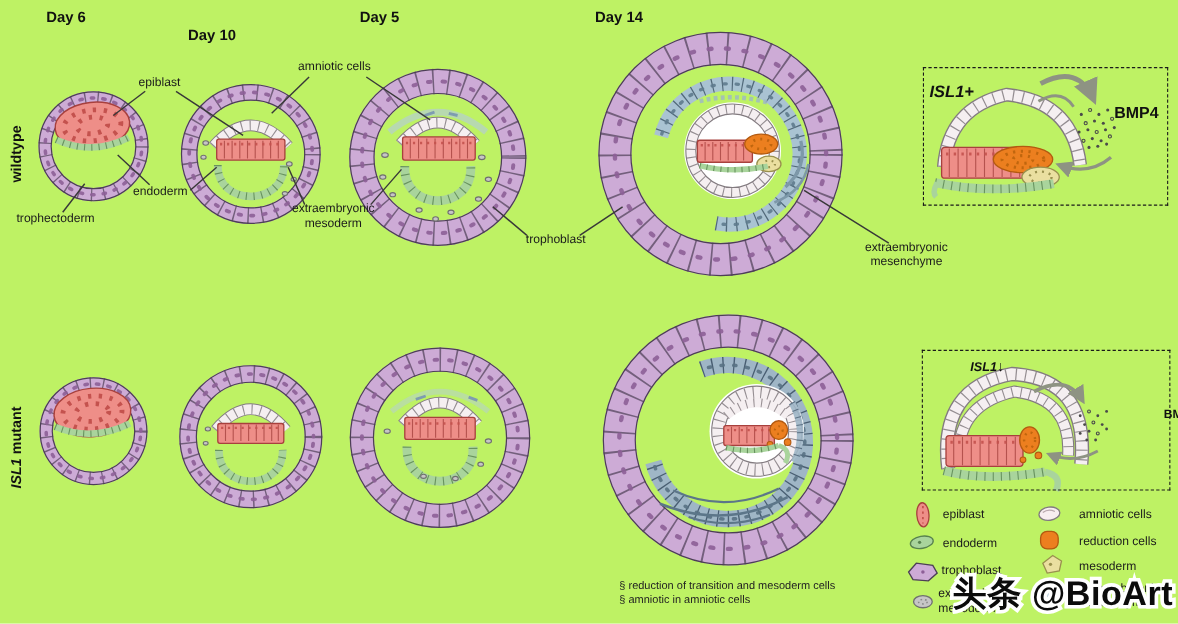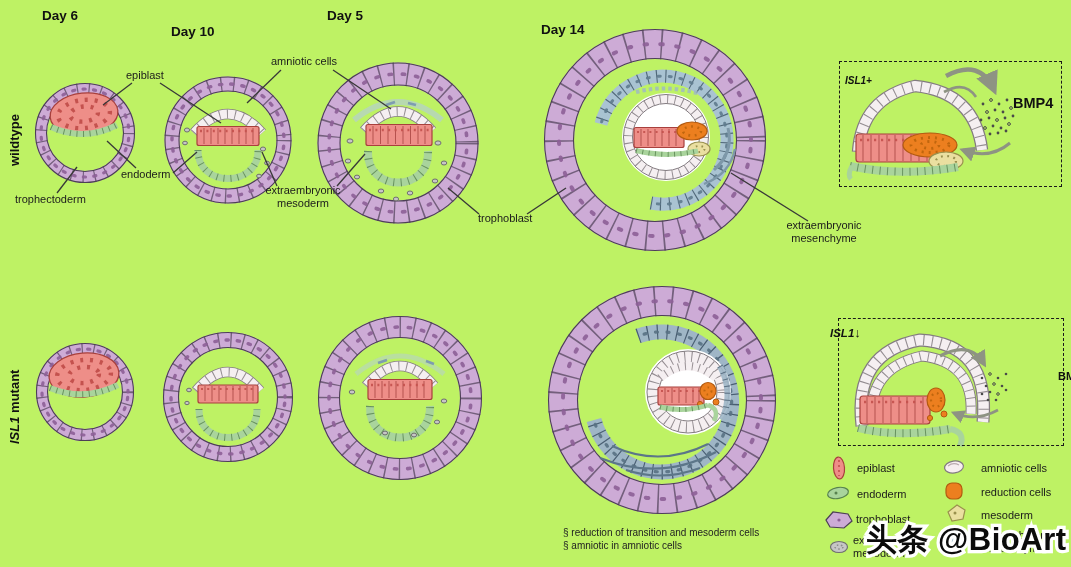--- a/index.html
+++ b/index.html
@@ -344,38 +344,38 @@
       </g>
     </g>
   </svg>
 
   <div class="inset-box" style="left:839px;top:61px;width:221px;height:124px"></div>
   <div class="inset-box" style="left:838px;top:318px;width:224px;height:126px"></div>
 
   <div class="hdr" style="left:42px;top:8px">Day 6</div>
   <div class="hdr" style="left:171px;top:24px">Day 10</div>
   <div class="hdr" style="left:327px;top:8px">Day 5</div>
-  <div class="hdr" style="left:541px;top:22px">Day 14</div>
+  <div class="hdr" style="left:541px;top:8px">Day 14</div>
 
   <div class="vlabel" style="left:7px;top:166px">wildtype</div>
   <div class="vlabel" style="left:7px;top:444px"><span class="it">ISL1</span><span> mutant</span></div>
 
   <div class="lbl" style="left:126px;top:69px">epiblast</div>
   <div class="lbl" style="left:271px;top:55px">amniotic cells</div>
   <div class="lbl" style="left:121px;top:168px">endoderm</div>
   <div class="lbl" style="left:15px;top:193px">trophectoderm</div>
   <div class="lbl center" style="left:255px;top:184px;width:96px">extraembryonic
 mesoderm</div>
   <div class="lbl" style="left:478px;top:212px">trophoblast</div>
   <div class="lbl center" style="left:772px;top:219px;width:104px">extraembryonic
 mesenchyme</div>
 
-  <div class="inset-label it" style="left:845px;top:75px;font-size:10px">ISL1+</div>
+  <div class="inset-label it" style="left:845px;top:75px;font-size:15px">ISL1+</div>
   <div class="inset-label" style="left:1013px;top:95px;font-size:14.5px">BMP4</div>
-  <div class="inset-label" style="left:830px;top:325px;font-size:11.5px"><span class="it">ISL1</span><span class="arr" style="font-size:13px">↓</span></div>
+  <div class="inset-label" style="left:882px;top:325px;font-size:11.5px"><span class="it">ISL1</span><span class="arr" style="font-size:13px">↓</span></div>
   <div class="inset-label" style="left:1058px;top:369px;font-size:11px"><span>BMP4</span><span class="arr" style="font-size:12px">↓</span></div>
 
   <div class="lbl" style="left:857px;top:462px">epiblast</div>
   <div class="lbl" style="left:857px;top:488px">endoderm</div>
   <div class="lbl" style="left:856px;top:513px">trophoblast</div>
   <div class="lbl" style="left:853px;top:534px">extraembryonic
 mesoderm</div>
   <div class="lbl" style="left:981px;top:462px">amniotic cells</div>
   <div class="lbl" style="left:981px;top:486px">reduction cells</div>
   <div class="lbl" style="left:981px;top:509px">mesoderm</div>

